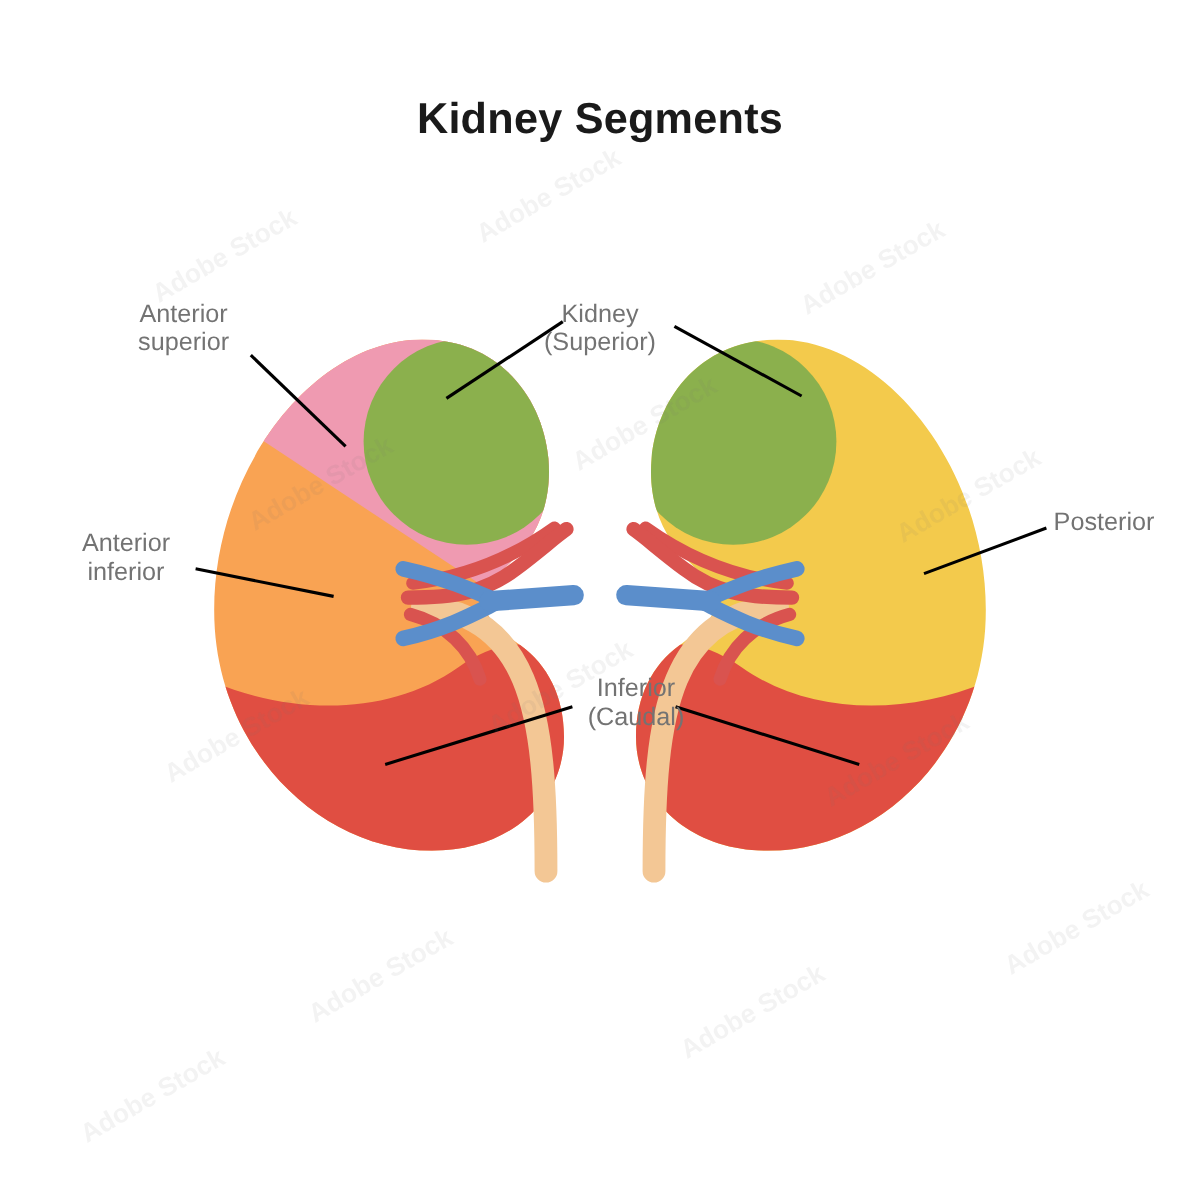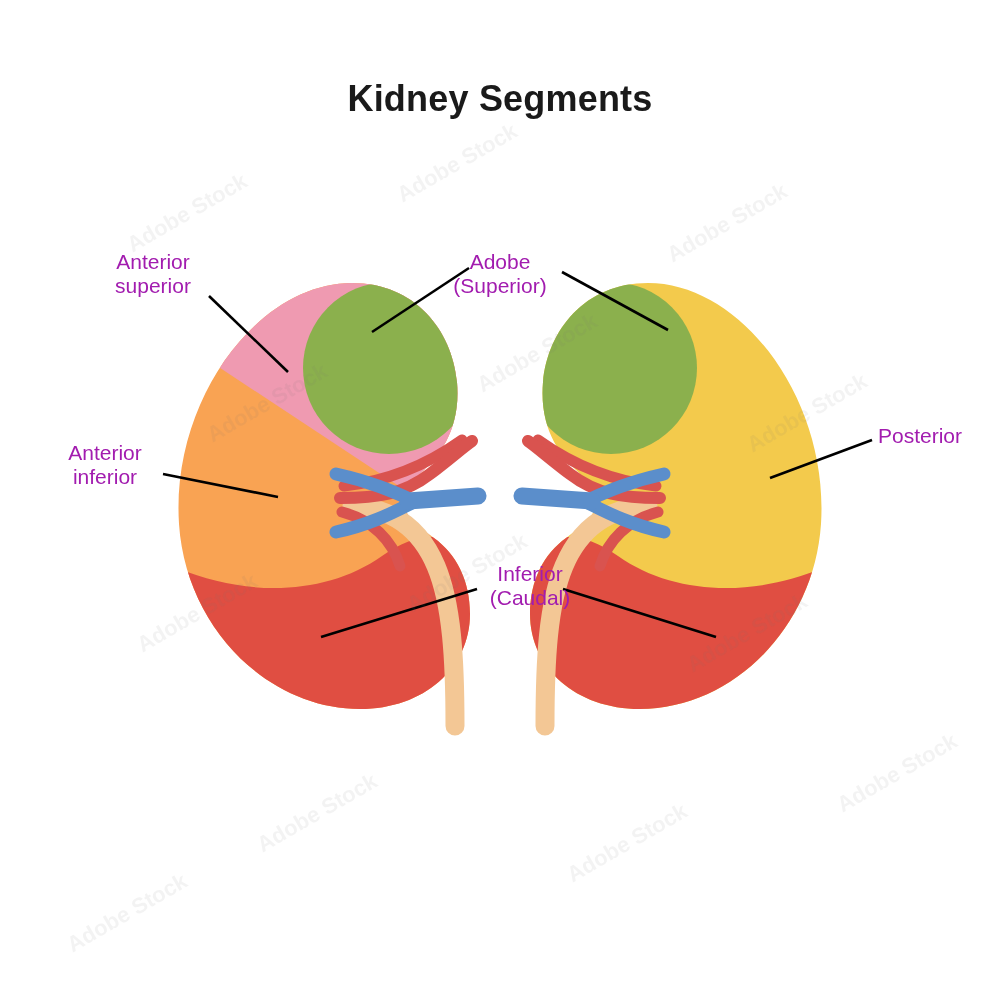--- a/index.html
+++ b/index.html
@@ -33,21 +33,21 @@
     letter-spacing: 0.2px;
   }
   .dgm {
     position: absolute;
     top: 0;
     left: 0;
   }
   .lbl {
     position: absolute;
     font-size: 21px;
-    color: #a21caf;
+    color: #737373;
     line-height: 1.16;
     white-space: pre;
   }
   .lbl.c { text-align: center; }
   .lbl.l { text-align: left; }
   .wm {
     position: absolute;
     font-size: 22px;
     font-weight: bold;
     color: rgba(120,120,120,0.085);
@@ -162,21 +162,21 @@
       <line x1="163" y1="474" x2="278" y2="497"></line>
       <line x1="872" y1="440" x2="770" y2="478"></line>
       <line x1="477" y1="589" x2="321" y2="637"></line>
       <line x1="563" y1="589" x2="716" y2="637"></line>
     </g>
   </svg>
 
   <div class="lbl c" style="left:63px; top:250px; width:180px;">Anterior
 superior</div>
 
-  <div class="lbl c" style="left:410px; top:250px; width:180px;">Adobe
+  <div class="lbl c" style="left:410px; top:250px; width:180px;">Kidney
 (Superior)</div>
 
   <div class="lbl c" style="left:25px; top:441px; width:160px;">Anterior
 inferior</div>
 
   <div class="lbl l" style="left:878px; top:424px; width:140px;">Posterior</div>
 
   <div class="lbl c" style="left:440px; top:562px; width:180px;">Inferior
 (Caudal)</div>
 

